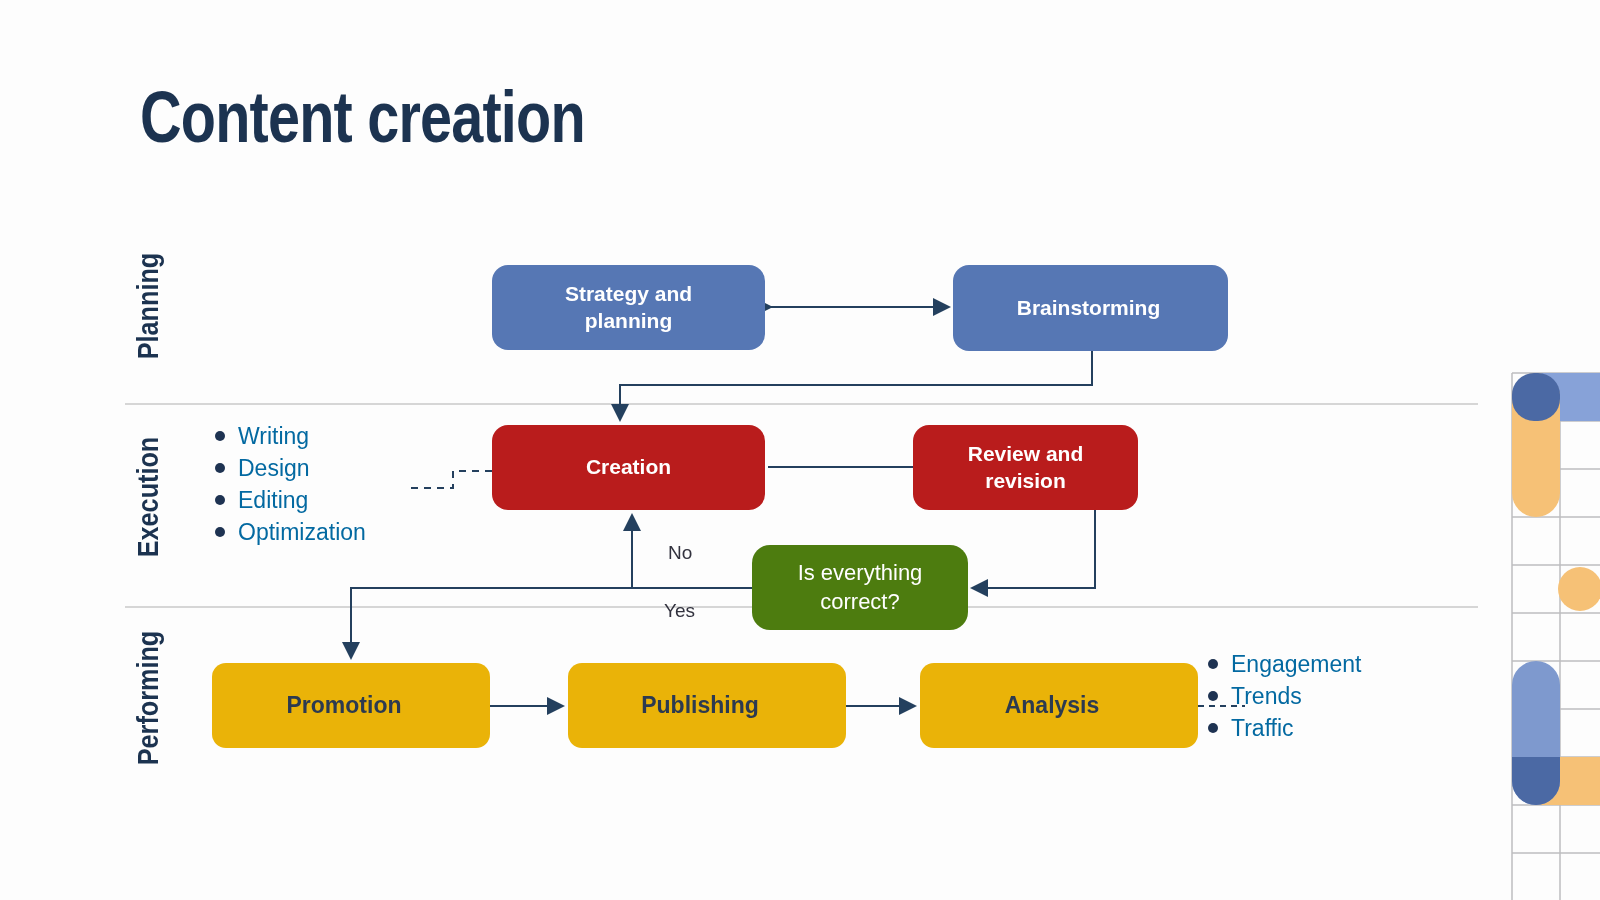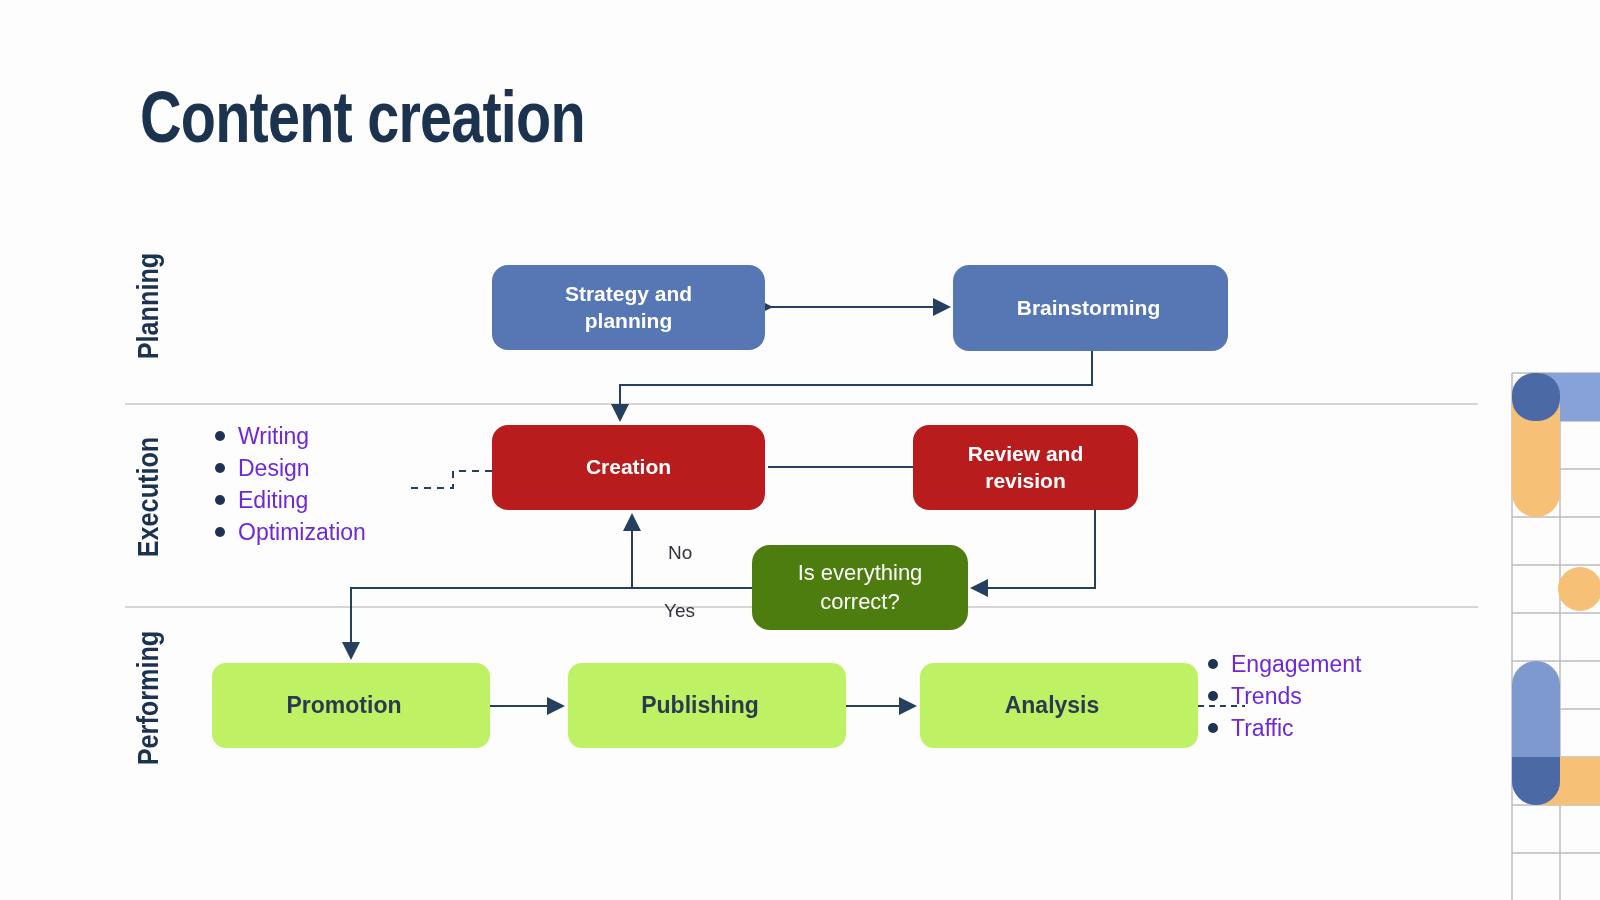--- a/index.html
+++ b/index.html
@@ -17,37 +17,37 @@
   .lane-planning   { left:148px; top:306px; }
   .lane-execution  { left:148px; top:497px; }
   .lane-performing { left:148px; top:698px; }
 
   .node { position:absolute; display:flex; align-items:center; justify-content:center;
           text-align:center; border-radius:16px; font-weight:700; font-size:21px;
           line-height:1.28; color:#ffffff; padding:0 34px; }
   .node-blue   { background:#5677b4; }
   .node-teal   { background:#b91c1c; }
   .node-navy   { background:#4d7c0f; font-weight:400; font-size:22px; border-radius:18px; }
-  .node-orange { background:#bef264; color:#2c3a50; font-size:23px; border-radius:14px;padding-left:20px; }
+  .node-orange { background:#eab308; color:#2c3a50; font-size:23px; border-radius:14px;padding-left:20px; }
 
   .n-strategy      { left:492px; top:265px; width:273px; height:85px; }
   .n-brainstorming { left:953px; top:265px; width:275px; height:86px;padding-left:30px; }
   .n-creation      { left:492px; top:425px; width:273px; height:85px; }
   .n-review        { left:913px; top:425px; width:225px; height:85px; }
   .n-decision      { left:752px; top:545px; width:216px; height:85px; }
   .n-promotion     { left:212px; top:663px; width:278px; height:85px; }
   .n-publishing    { left:568px; top:663px; width:278px; height:85px; }
   .n-analysis      { left:920px; top:663px; width:278px; height:85px; }
 
   .edge-label { position:absolute; font-size:19px; color:#32323e; }
   .lbl-no  { left:668px; top:542px; }
   .lbl-yes { left:664px; top:600px; }
 
   .bullets { position:absolute; list-style:none; }
-  .bullets li { display:flex; align-items:center; height:32px; font-size:23px; color:#6d28d9; }
+  .bullets li { display:flex; align-items:center; height:32px; font-size:23px; color:#0369a1; }
   .dot { width:10px; height:10px; border-radius:50%; background:#1e3352; margin-right:13px; flex:0 0 auto; }
   .bullets-left  { left:215px; top:420px; }
   .bullets-right { left:1208px; top:648px; }
 </style>
 </head>
 <body>
 
 <div class="stage">
 
   <svg class="layer" width="1600" height="900" viewBox="0 0 1600 900">

